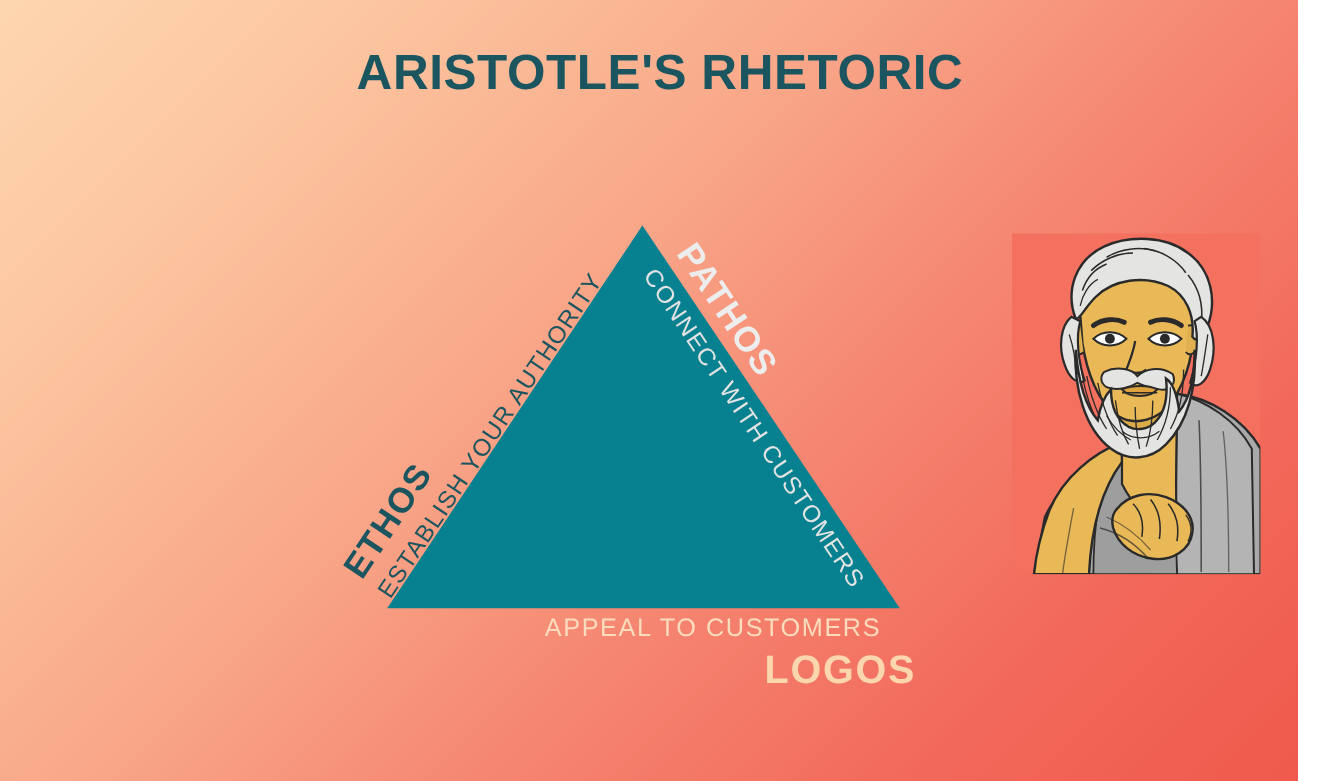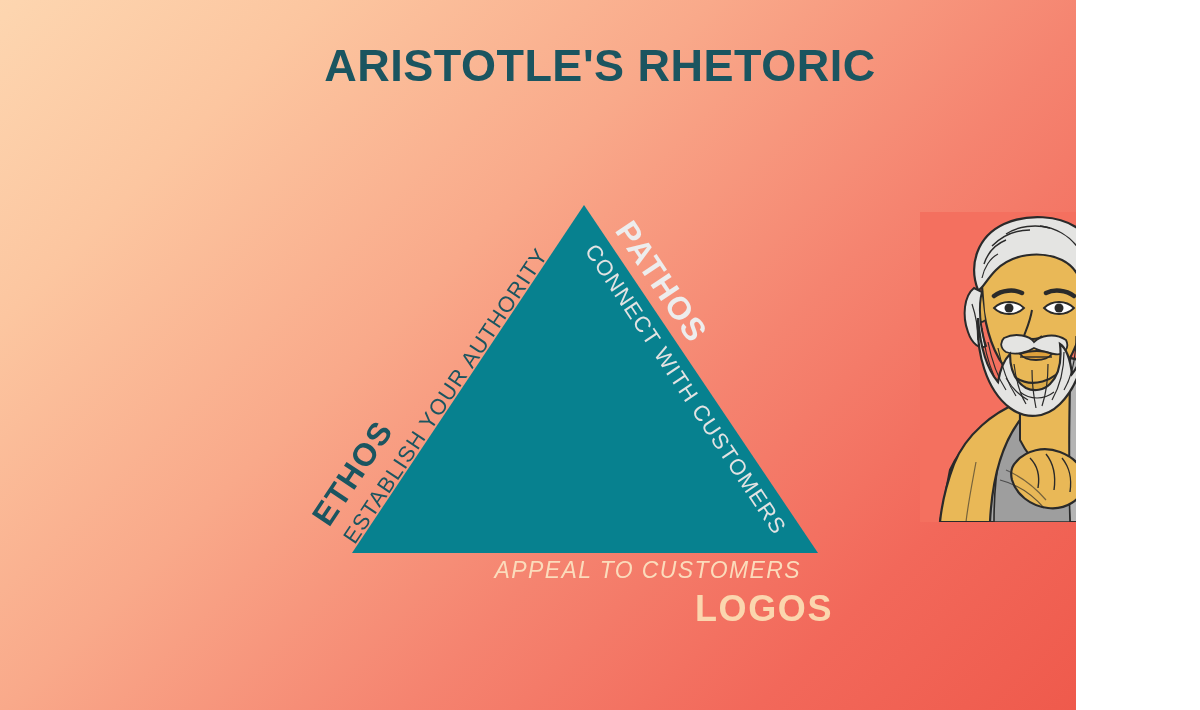--- a/index.html
+++ b/index.html
@@ -2,21 +2,21 @@
 <html><head>
 <meta charset="utf-8">
 <style>
   html, body {
     margin: 0;
     padding: 0;
     background: #ffffff;
   }
   #canvas {
     position: relative;
-    width: 1076px;
+    width: 1180px;
     height: 710px;
     overflow: hidden;
     font-family: "Liberation Sans", sans-serif;
     background:
       linear-gradient(135deg,
         #FDD6B0 0%,
         #FCC6A0 18%,
         #F9A98A 40%,
         #F58470 62%,
         #F2685A 82%,
@@ -117,21 +117,20 @@
     top: 557px;
     width: 838px;
     text-align: right;
   }
   #logos-sub {
     font-size: 23px;
     letter-spacing: 1.4px;
     color: #FBDCBC;
     padding-right: 37px;
     display: block;
-    font-style: italic;
   }
   #logos-main {
     font-size: 36px;
     font-weight: bold;
     letter-spacing: 1.6px;
     color: #FBD6AE;
     display: block;
     padding-right: 5px;
     margin-top: 4px;
   }

